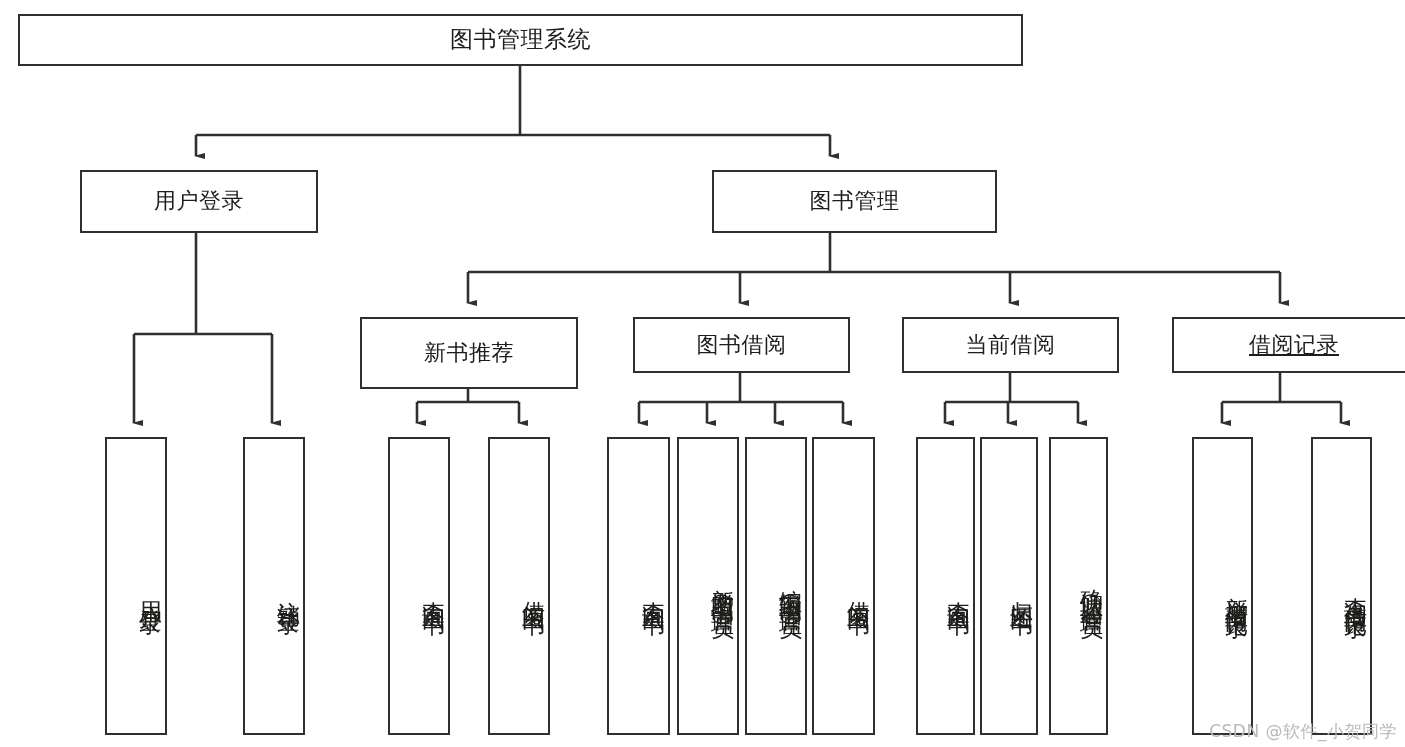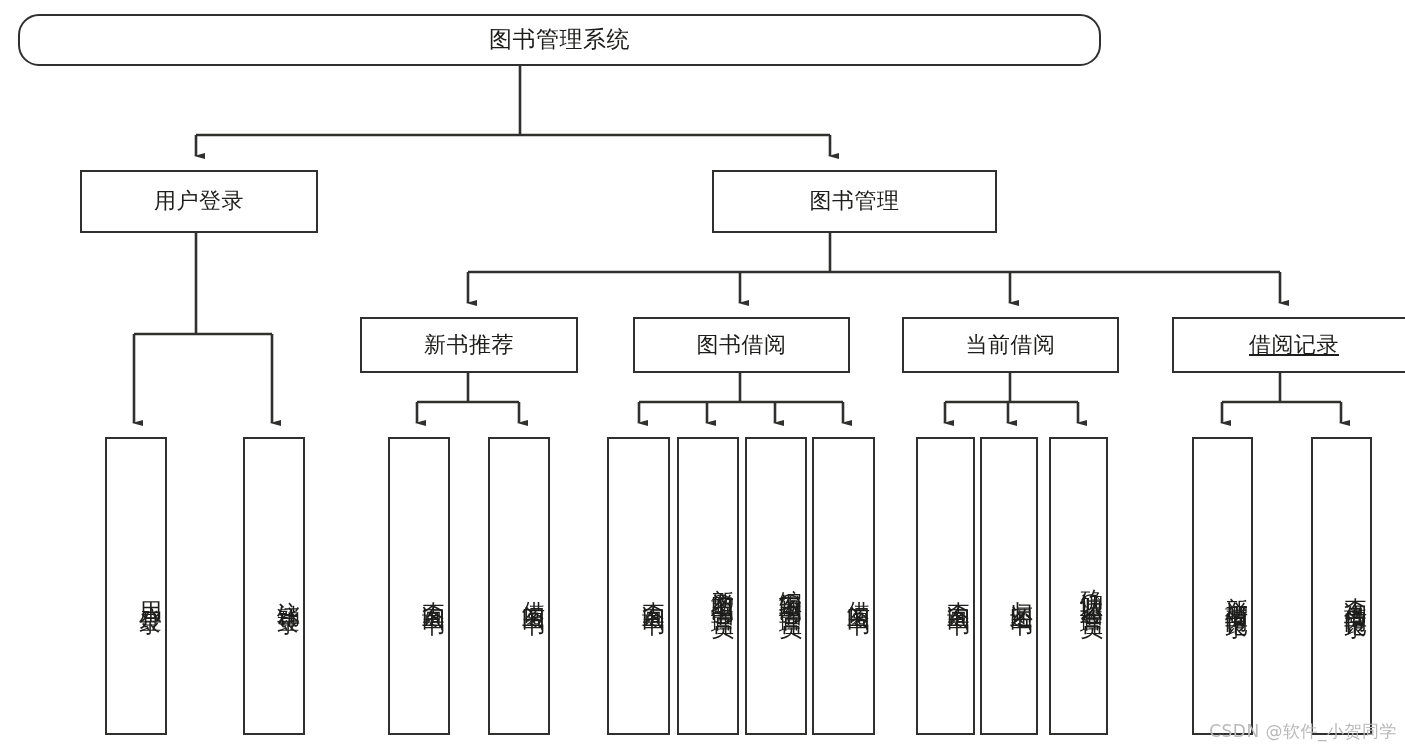--- a/index.html
+++ b/index.html
@@ -118,33 +118,33 @@
       <path d="M1008,402 L1008,423" marker-end="url(#arrow)"></path>
       <path d="M1078,402 L1078,423" marker-end="url(#arrow)"></path>
 
       <path d="M1280,373 L1280,402"></path>
       <path d="M1222,402 L1341,402"></path>
       <path d="M1222,402 L1222,423" marker-end="url(#arrow)"></path>
       <path d="M1341,402 L1341,423" marker-end="url(#arrow)"></path>
     </g>
   </svg>
 
-  <div class="node node-h node-root" style="left:18px; top:14px; width:1083px; height:52px;border-radius:21px;">
+  <div class="node node-h node-root" style="left:18px; top:14px; width:1005px; height:52px;">
     <span>图书管理系统</span>
   </div>
 
   <div class="node node-h" style="left:80px; top:170px; width:238px; height:63px;">
     <span>用户登录</span>
   </div>
 
   <div class="node node-h" style="left:712px; top:170px; width:285px; height:63px;">
     <span>图书管理</span>
   </div>
 
-  <div class="node node-h" style="left:360px; top:317px; width:218px; height:56px;align-items:center;">
+  <div class="node node-h" style="left:360px; top:317px; width:218px; height:72px;align-items:center;">
     <span>新书推荐</span>
   </div>
 
   <div class="node node-h" style="left:902px; top:317px; width:217px; height:56px;">
     <span>当前借阅</span>
   </div>
 
   <div class="node node-h" style="left:633px; top:317px; width:217px; height:56px;">
     <span>图书借阅</span>
   </div>

